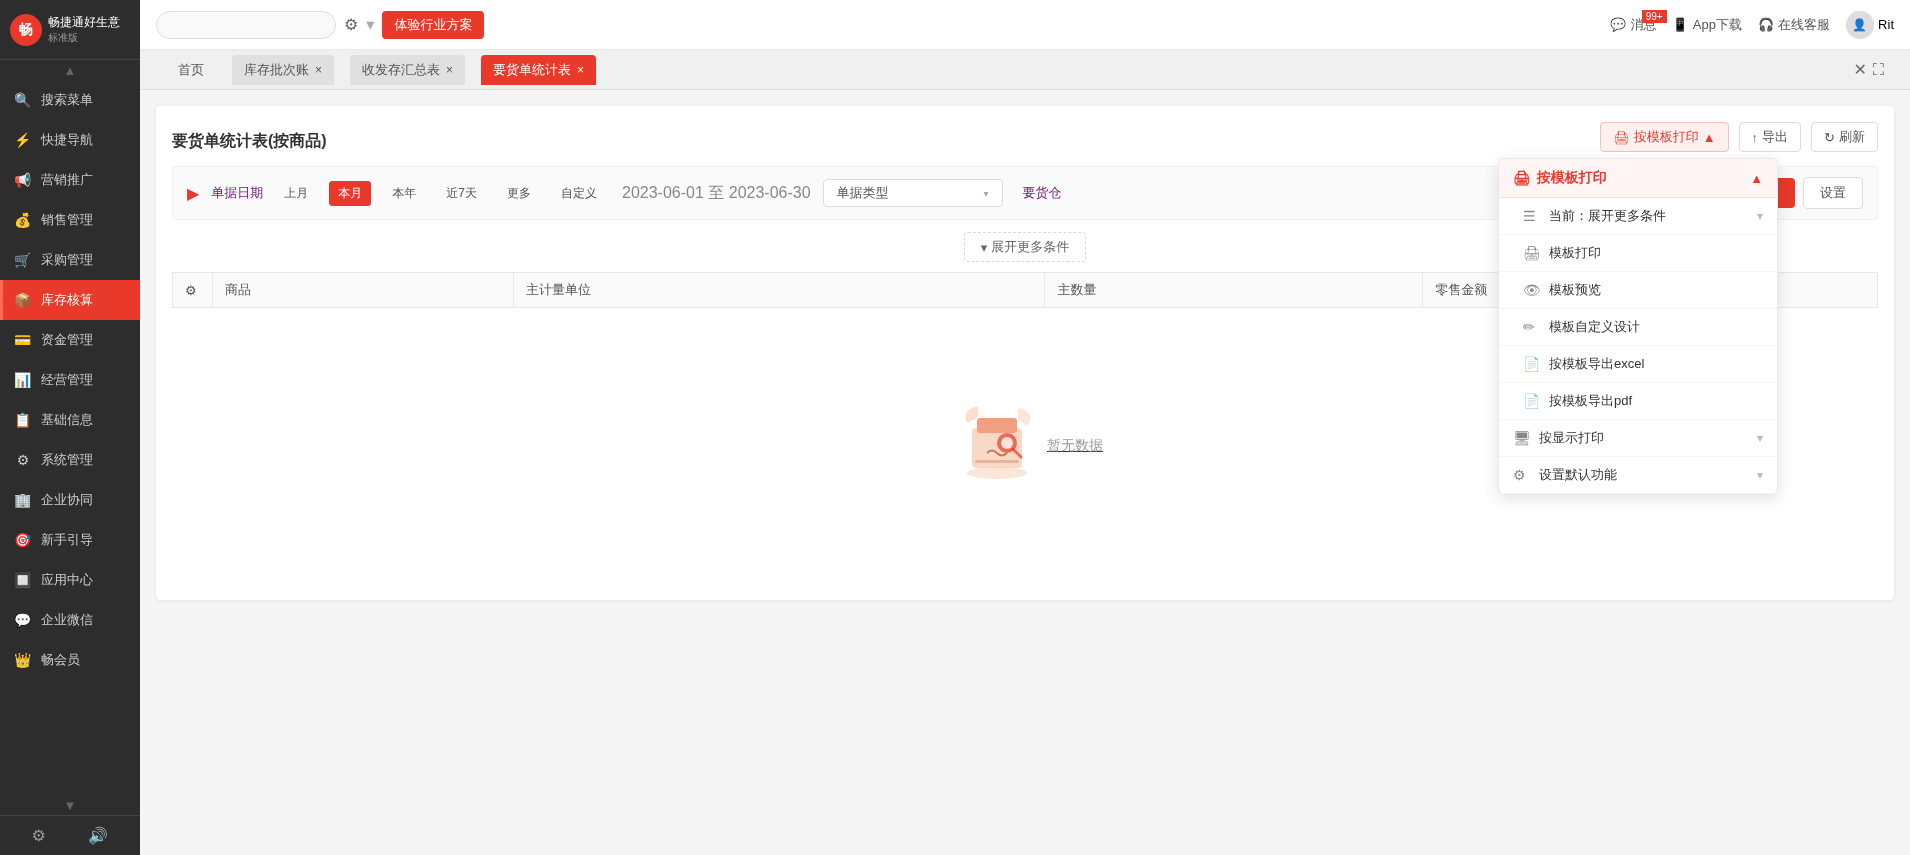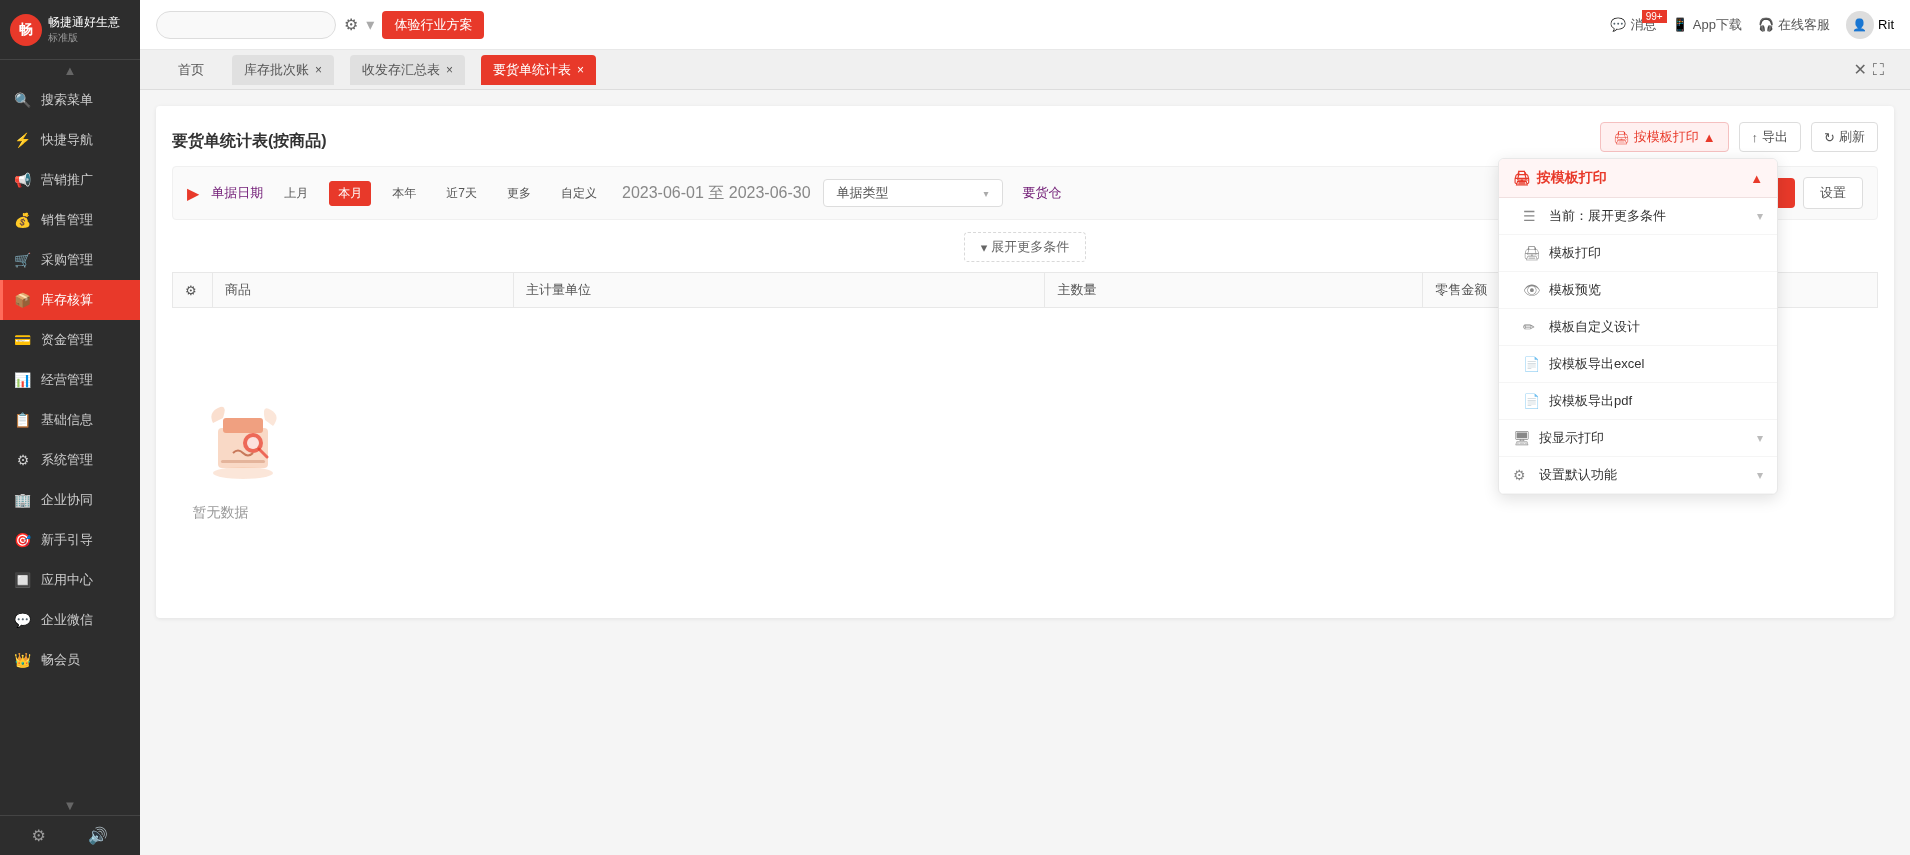--- a/index.html
+++ b/index.html
@@ -150,22 +150,22 @@
     .data-table th {
       background: #fafafa; border: 1px solid #e8e8e8; padding: 8px 12px;
       color: #555; font-weight: normal; text-align: left;
     }
     .data-table td {
       border: 1px solid #e8e8e8; padding: 8px 12px; color: #333;
     }
 
     
     .empty-state {
-      display: flex; flex-direction: column; align-items: flex-start;
-      justify-content: center; padding: 80px 20px;
+      display: flex; flex-direction: row; align-items: center;
+      justify-content: center; padding: 80px 20px; text-decoration: underline;
     }
     .empty-icon {
       width: 100px; height: 100px; margin-bottom: 16px;
     }
     .empty-text { color: #999; font-size: 14px; }
 
     
     .dropdown-menu {
       position: absolute; top: 36px; right: 100px;
       background: #fff; border: 1px solid #e8e8e8; border-radius: 6px;

